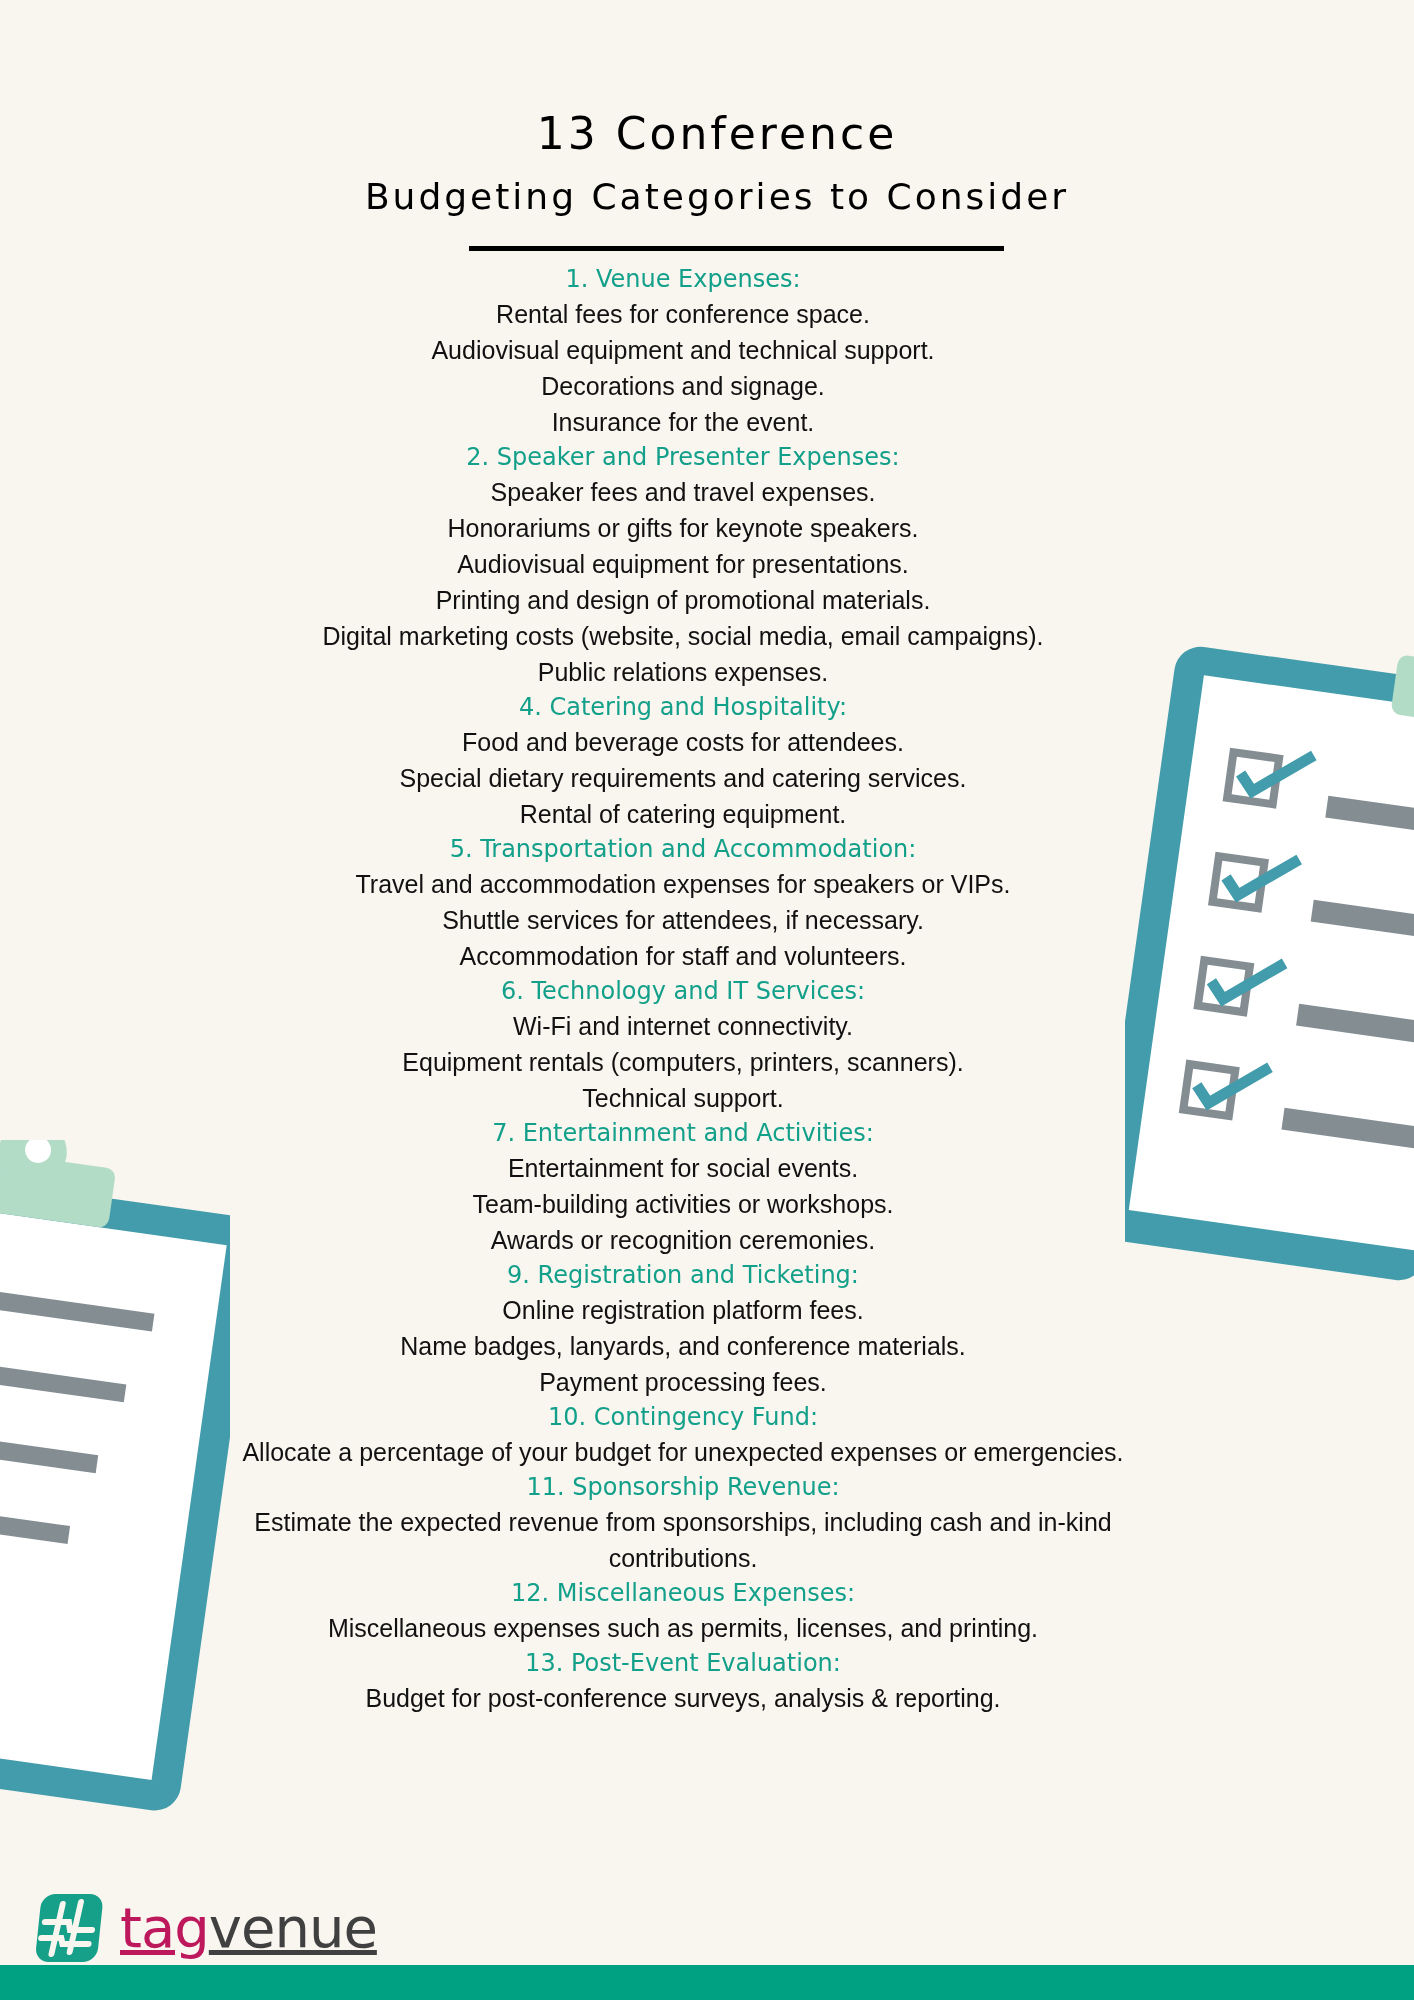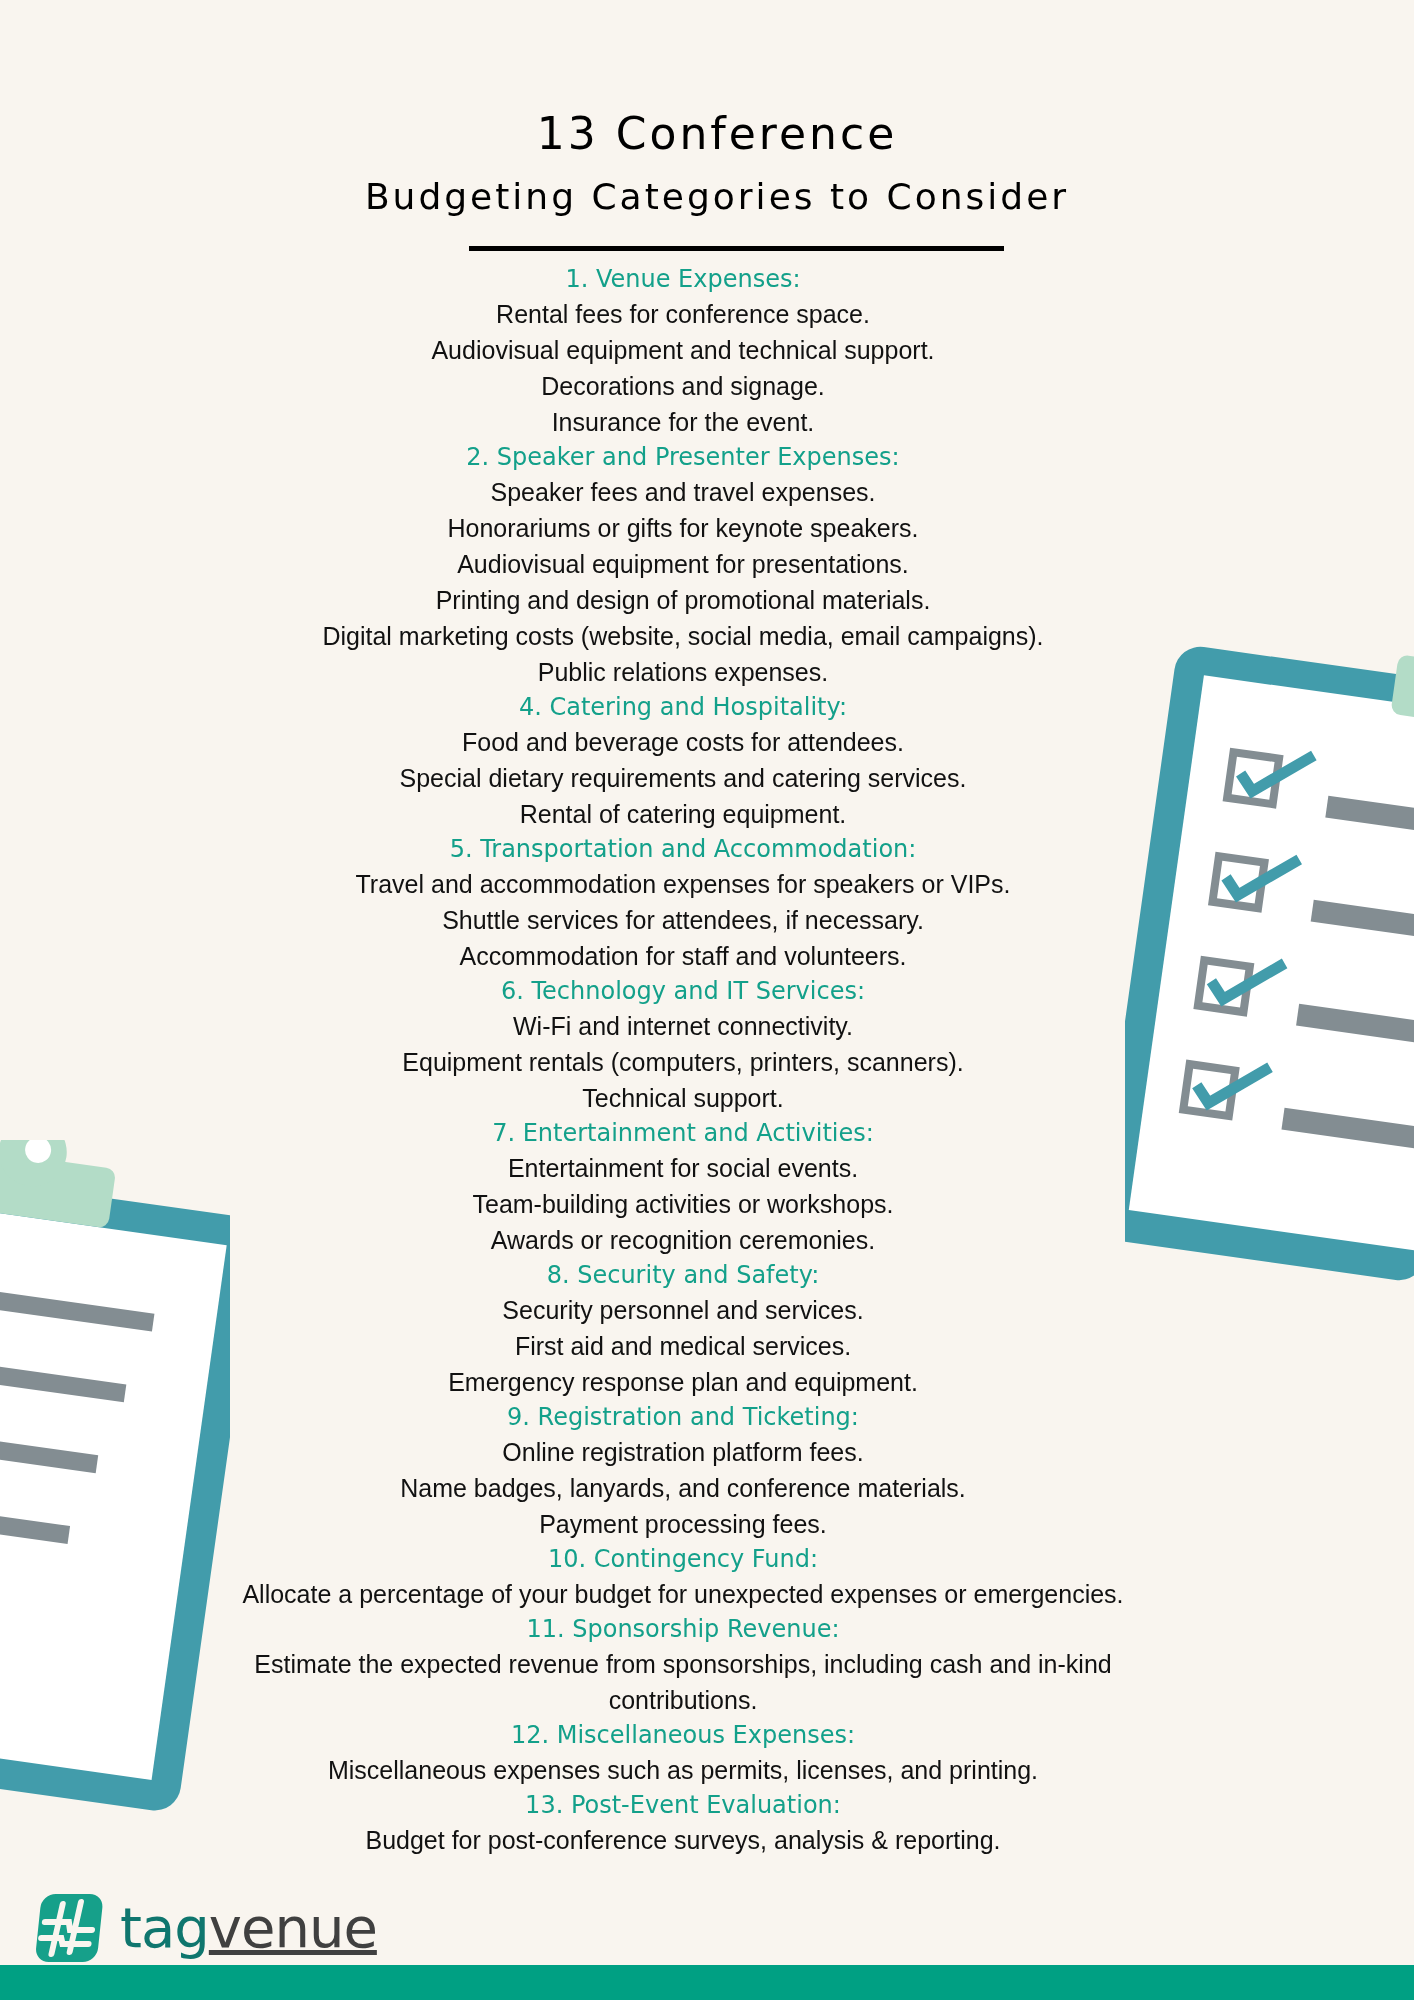--- a/index.html
+++ b/index.html
@@ -28,21 +28,21 @@
   .item {
     color:#111; font-size:25px; line-height:36px; margin:0;
   }
   .item.wrap { max-width:1000px; margin:0 auto; }
   .clip { position:absolute; }
   .band {
     position:absolute; left:0; top:1965px; width:1414px; height:35px; background:#00a083;
   }
   .logo { position:absolute; left:36px; top:1890px; height:75px; display:flex; align-items:center; }
   .logo-text { font-family:"DejaVu Sans", sans-serif; font-size:56px; margin-left:14px; letter-spacing:-1px; }
-  .logo-tag { color:#0f766e; }
+  .logo-tag { color:#be185d;text-decoration:underline; }
   .logo-venue { color:#404040;text-decoration:underline; }
 </style>
 </head>
 <body>
 
 <h1 class="title l1">13 Conference</h1>
 <h1 class="title l2">Budgeting Categories to Consider</h1>
 <div class="rule"></div>
 
 <svg class="clip" style="left:1125px;top:640px;" width="289" height="660" viewBox="0 0 289 660">
@@ -126,26 +126,20 @@
     <p class="item">Equipment rentals (computers, printers, scanners).</p>
     <p class="item">Technical support.</p>
   </div>
   <div>
     <h2 class="heading">7. Entertainment and Activities:</h2>
     <p class="item">Entertainment for social events.</p>
     <p class="item">Team-building activities or workshops.</p>
     <p class="item">Awards or recognition ceremonies.</p>
   </div>
   <div>
-    <h2 class="heading">8. Security and Safety:</h2>
-    <p class="item">Security personnel and services.</p>
-    <p class="item">First aid and medical services.</p>
-    <p class="item">Emergency response plan and equipment.</p>
-  </div>
-  <div>
     <h2 class="heading">9. Registration and Ticketing:</h2>
     <p class="item">Online registration platform fees.</p>
     <p class="item">Name badges, lanyards, and conference materials.</p>
     <p class="item">Payment processing fees.</p>
   </div>
   <div>
     <h2 class="heading">10. Contingency Fund:</h2>
     <p class="item">Allocate a percentage of your budget for unexpected expenses or emergencies.</p>
   </div>
   <div>

